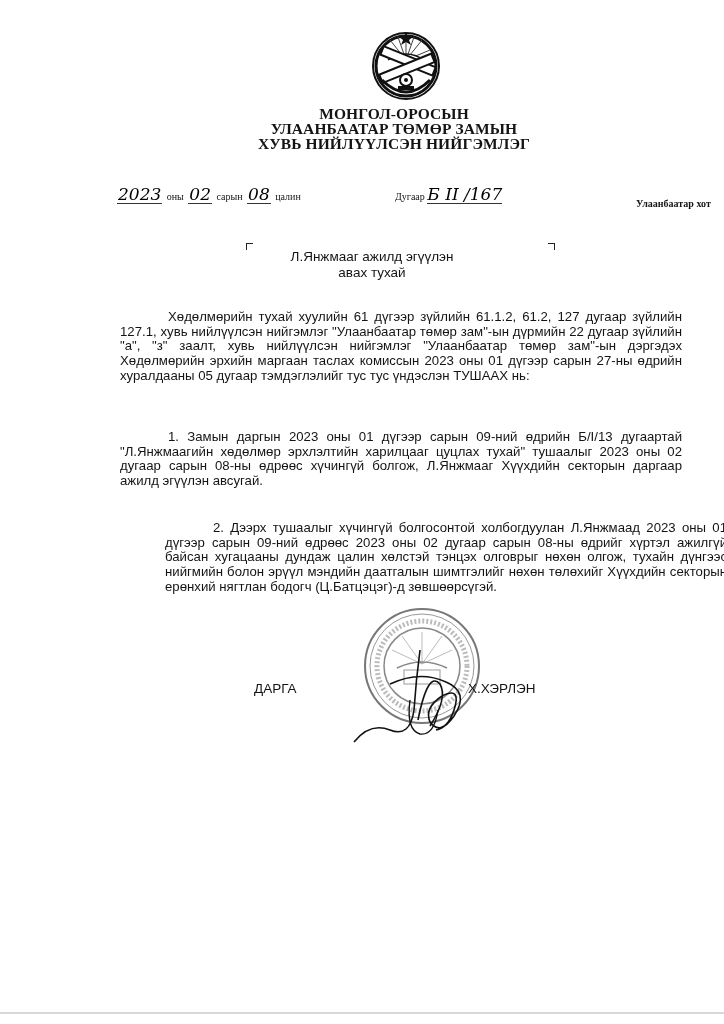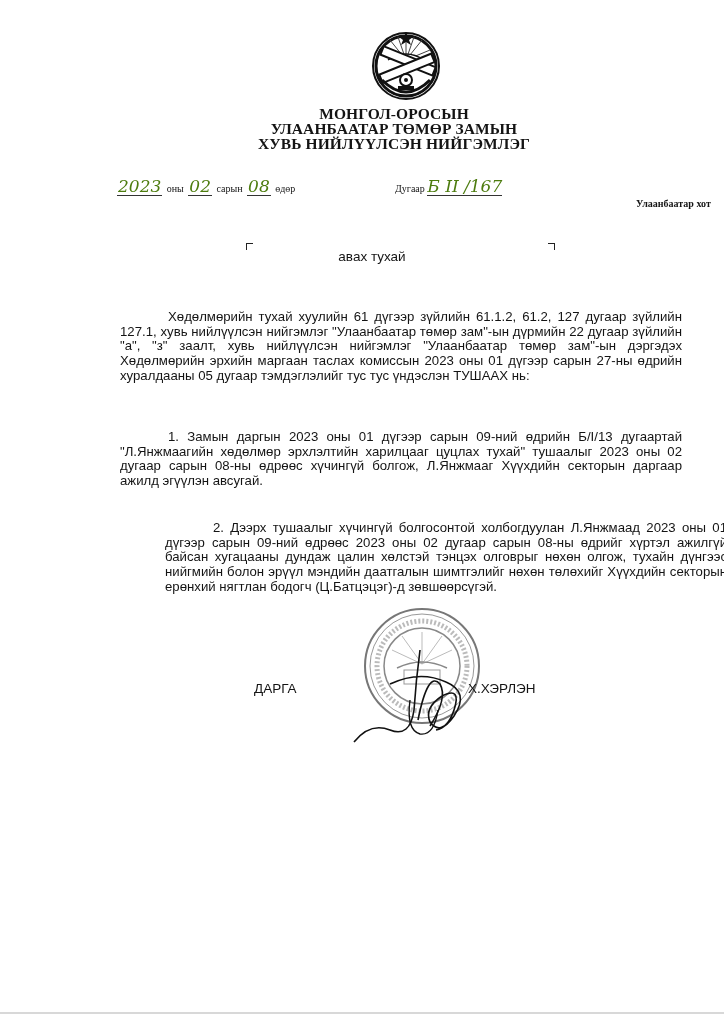--- a/index.html
+++ b/index.html
@@ -8,21 +8,21 @@
     font-family: "Liberation Sans", sans-serif; color: #141414;
   }
   .emblem { position: absolute; left: 368px; top: 26px; width: 76px; height: 76px; }
   .org-title {
     position: absolute; left: 12px; width: 724px; top: 106px; text-align: center;
     font-family: "Liberation Serif", serif; font-weight: bold; font-size: 15.5px; line-height: 15px;
     letter-spacing: 0.1px; padding-left: 40px; box-sizing: border-box;
   }
   .org-title div { white-space: nowrap; }
   .meta-row { position: absolute; top: 178px; left: 0; width: 724px; height: 30px; font-family: "Liberation Serif", serif; font-size: 10px; }
-  .hand { font-family: "DejaVu Serif", serif; font-style: italic; font-size: 17px; color: #4d7c0f; }
+  .hand { font-family: "DejaVu Serif", serif; font-style: italic; font-size: 17px; color: #000000; margin-top: 8px; }
   .date { position: absolute; left: 117px; top: 0; white-space: nowrap; }
   .date .u { display: inline-block; border-bottom: 1px solid #333; padding: 0 1px; line-height: 17px; }
   .date .small { font-size: 10px; margin: 0 2px; }
   .number { position: absolute; left: 395px; top: 0; white-space: nowrap; }
   .number .u { display: inline-block; border-bottom: 1px solid #333; min-width: 30px; line-height: 17px; }
   .city { position: absolute; left: 636px; top: 20px; font-weight: bold; font-size: 10px; white-space: nowrap; }
   .corner { position: absolute; width: 6px; height: 6px; border-color: #222; border-style: solid; border-width: 0; }
   .corner.tl { left: 246px; top: 243px; border-top-width: 1.5px; border-left-width: 1.5px; }
   .corner.tr { left: 548px; top: 243px; border-top-width: 1.5px; border-right-width: 1.5px; }
   .subject { position: absolute; top: 249px; left: 0; width: 724px; text-align: center; font-size: 13.5px; line-height: 16px; padding-left: 20px; box-sizing: border-box; }
@@ -67,32 +67,33 @@
   <div>ХУВЬ НИЙЛҮҮЛСЭН НИЙГЭМЛЭГ</div>
 </div>
 
 <div class="meta-row">
   <div class="date">
     <span class="u hand">2023</span>
     <span class="small">оны</span>
     <span class="u hand">02</span>
     <span class="small">сарын</span>
     <span class="u hand">08</span>
-    <span class="small">өдөр</span>
+    <span class="small">цалин</span>
   </div>
   <div class="number">
     <span>Дугаар</span>
     <span class="u hand">Б II /167</span>
   </div>
   <div class="city">Улаанбаатар хот</div>
 </div>
 
 <div class="corner tl"></div>
 <div class="corner tr"></div>
 <div class="subject">
+  <div>Л.Янжмааг ажилд эгүүлэн</div>
   <div>авах тухай</div>
 </div>
 
 <div class="body p1">Хөдөлмөрийн тухай хуулийн 61 дүгээр зүйлийн 61.1.2, 61.2, 127 дугаар зүйлийн 127.1, хувь нийлүүлсэн нийгэмлэг "Улаанбаатар төмөр зам"-ын дүрмийн 22 дугаар зүйлийн "а", "з" заалт, хувь нийлүүлсэн нийгэмлэг "Улаанбаатар төмөр зам"-ын дэргэдэх Хөдөлмөрийн эрхийн маргаан таслах комиссын 2023 оны 01 дүгээр сарын 27-ны өдрийн хуралдааны 05 дугаар тэмдэглэлийг тус тус үндэслэн ТУШААХ нь:</div>
 <div class="body p2">1. Замын даргын 2023 оны 01 дүгээр сарын 09-ний өдрийн Б/I/13 дугаартай "Л.Янжмаагийн хөдөлмөр эрхлэлтийн харилцааг цуцлах тухай" тушаалыг 2023 оны 02 дугаар сарын 08-ны өдрөөс хүчингүй болгож, Л.Янжмааг Хүүхдийн секторын даргаар ажилд эгүүлэн авсугай.</div>
 <div class="body p3">2. Дээрх тушаалыг хүчингүй болгосонтой холбогдуулан Л.Янжмаад 2023 оны 01 дүгээр сарын 09-ний өдрөөс 2023 оны 02 дугаар сарын 08-ны өдрийг хүртэл ажилгүй байсан хугацааны дундаж цалин хөлстэй тэнцэх олговрыг нөхөн олгож, тухайн дүнгээс нийгмийн болон эрүүл мэндийн даатгалын шимтгэлийг нөхөн төлөхийг Хүүхдийн секторын ерөнхий нягтлан бодогч (Ц.Батцэцэг)-д зөвшөөрсүгэй.</div>
 
 <svg class="stamp" viewBox="0 0 120 120">
   <circle cx="60" cy="60" r="57" fill="none" stroke="#777" stroke-width="2"></circle>
   <circle cx="60" cy="60" r="52" fill="none" stroke="#999" stroke-width="1"></circle>

